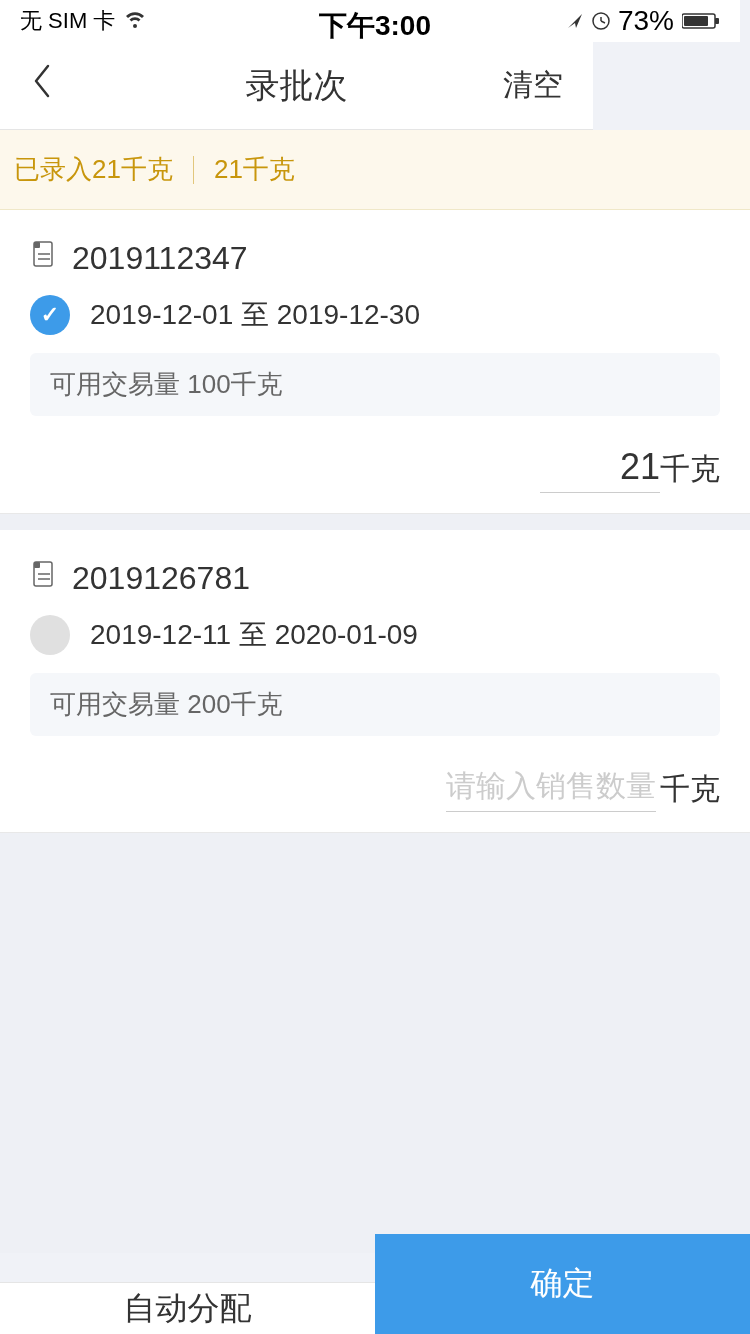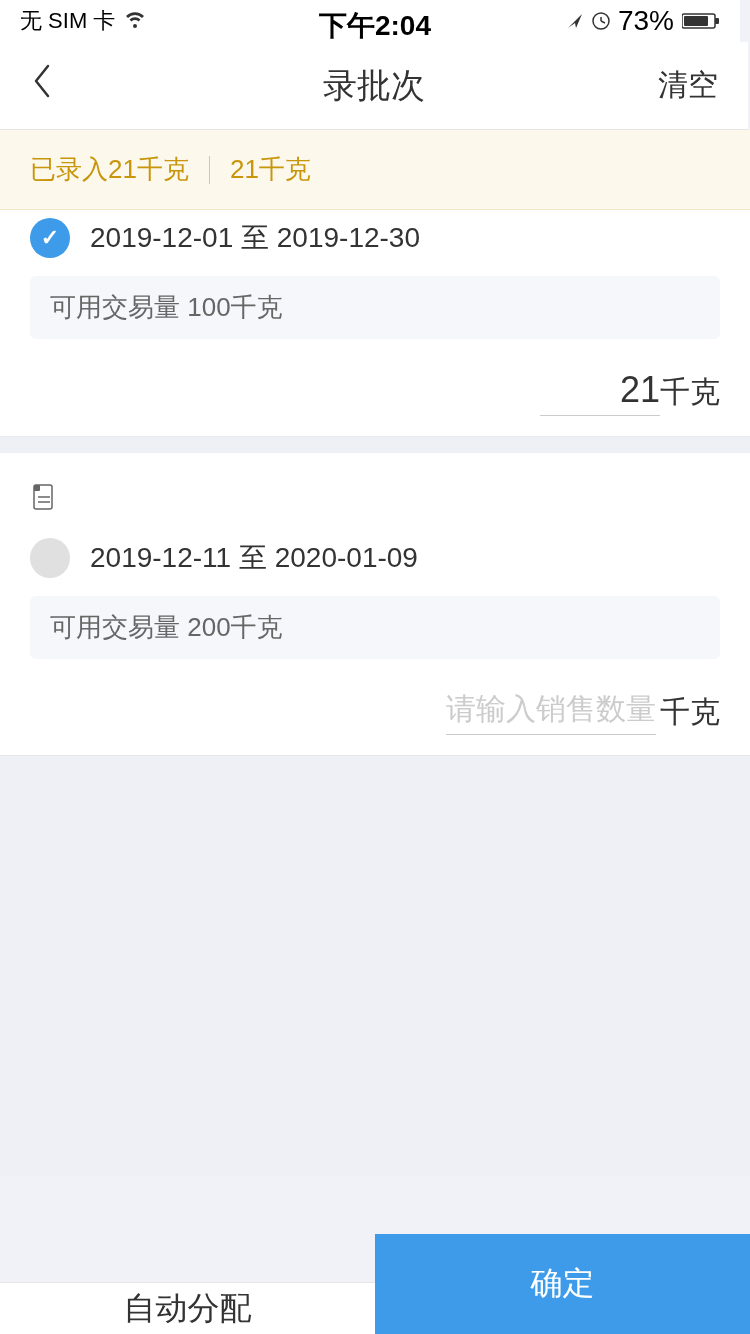--- a/index.html
+++ b/index.html
@@ -41,21 +41,21 @@
     }
     .status-right {
       display: flex;
       align-items: center;
       gap: 8px;
       font-size: 28px;
     }
 
     
     .nav-bar {
-      width: 748px;
+      width: 593px;
       height: 88px;
       background: #fff;
       display: flex;
       align-items: center;
       justify-content: space-between;
       padding: 0 30px;
       border-bottom: 1px solid #e5e5e5;
     }
     .nav-back {
       font-size: 36px;
@@ -71,21 +71,21 @@
     .nav-action {
       font-size: 30px;
       color: #333;
       width: 60px;
       text-align: right;
     }
 
     
     .info-banner {
       background: #fdf8ec;
-      padding: 22px 30px;
+      padding: 22px 14px;
       display: flex;
       align-items: center;
       gap: 20px;
       border-bottom: 1px solid #f0e8c8;
     }
     .info-item {
       font-size: 26px;
       color: #c8960c;
     }
     .info-divider {
@@ -253,21 +253,21 @@
 
 <div class="status-bar">
   <div class="status-left">
     <span>无 SIM 卡</span>
     <span>
       <svg width="24" height="18" viewBox="0 0 24 18">
         <path d="M12 14a2 2 0 1 1 0 4 2 2 0 0 1 0-4zm-5.5-4.5a7.8 7.8 0 0 1 11 0l-2 2a5 5 0 0 0-7 0l-2-2zm-3.5-3.5a12.5 12.5 0 0 1 18 0l-2 2a9.7 9.7 0 0 0-14 0l-2-2z" fill="#333"></path>
       </svg>
     </span>
   </div>
-  <div class="status-center">下午2:04</div>
+  <div class="status-center">下午3:00</div>
   <div class="status-right">
     <span>
       <svg width="18" height="18" viewBox="0 0 18 18">
         <polygon points="2,16 16,2 10,16 9,11" fill="#333"></polygon>
       </svg>
     </span>
     <span>
       <svg width="18" height="18" viewBox="0 0 18 18">
         <circle cx="9" cy="9" r="8" fill="none" stroke="#333" stroke-width="1.5"></circle>
         <line x1="9" y1="5" x2="9" y2="9" stroke="#333" stroke-width="1.5"></line>
@@ -295,20 +295,31 @@
   <span class="nav-action">清空</span>
 </div>
 
 <div class="info-banner">
   <span class="info-item">已录入21千克</span>
   <div class="info-divider"></div>
   <span class="info-item">21千克</span>
 </div>
 
 <div class="batch-card">
+  <div class="batch-header">
+    <span class="batch-icon">
+      <svg width="30" height="30" viewBox="0 0 30 30">
+        <rect x="4" y="2" width="18" height="24" rx="2" fill="none" stroke="#666" stroke-width="1.5"></rect>
+        <rect x="4" y="2" width="6" height="6" rx="1" fill="#666"></rect>
+        <line x1="8" y1="14" x2="20" y2="14" stroke="#666" stroke-width="1.5"></line>
+        <line x1="8" y1="19" x2="20" y2="19" stroke="#666" stroke-width="1.5"></line>
+      </svg>
+    </span>
+    <span class="batch-id">2019112347</span>
+  </div>
   <div class="batch-row">
     <div class="batch-checkbox checked">
       <span class="checkmark">✓</span>
     </div>
     <span class="batch-date">2019-12-01 至 2019-12-30</span>
   </div>
   <div class="batch-availability">可用交易量 100千克</div>
   <div class="qty-row">
     <div class="qty-underline">
       <span class="qty-value">21</span>
@@ -322,20 +333,21 @@
 <div class="batch-card">
   <div class="batch-header">
     <span class="batch-icon">
       <svg width="30" height="30" viewBox="0 0 30 30">
         <rect x="4" y="2" width="18" height="24" rx="2" fill="none" stroke="#666" stroke-width="1.5"></rect>
         <rect x="4" y="2" width="6" height="6" rx="1" fill="#666"></rect>
         <line x1="8" y1="14" x2="20" y2="14" stroke="#666" stroke-width="1.5"></line>
         <line x1="8" y1="19" x2="20" y2="19" stroke="#666" stroke-width="1.5"></line>
       </svg>
     </span>
+    <span class="batch-id">2019126781</span>
   </div>
   <div class="batch-row">
     <div class="batch-checkbox unchecked"></div>
     <span class="batch-date">2019-12-11 至 2020-01-09</span>
   </div>
   <div class="batch-availability">可用交易量 200千克</div>
   <div class="qty-placeholder-row">
     <div class="qty-input-underline">
       <span class="qty-placeholder-text">请输入销售数量</span>
     </div>

